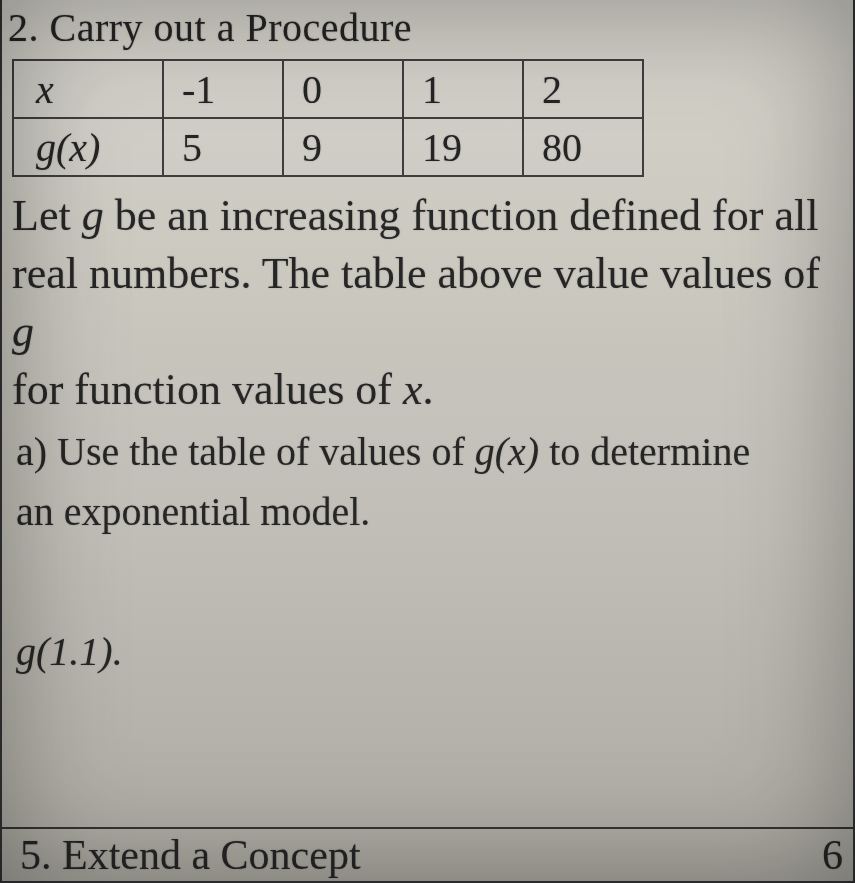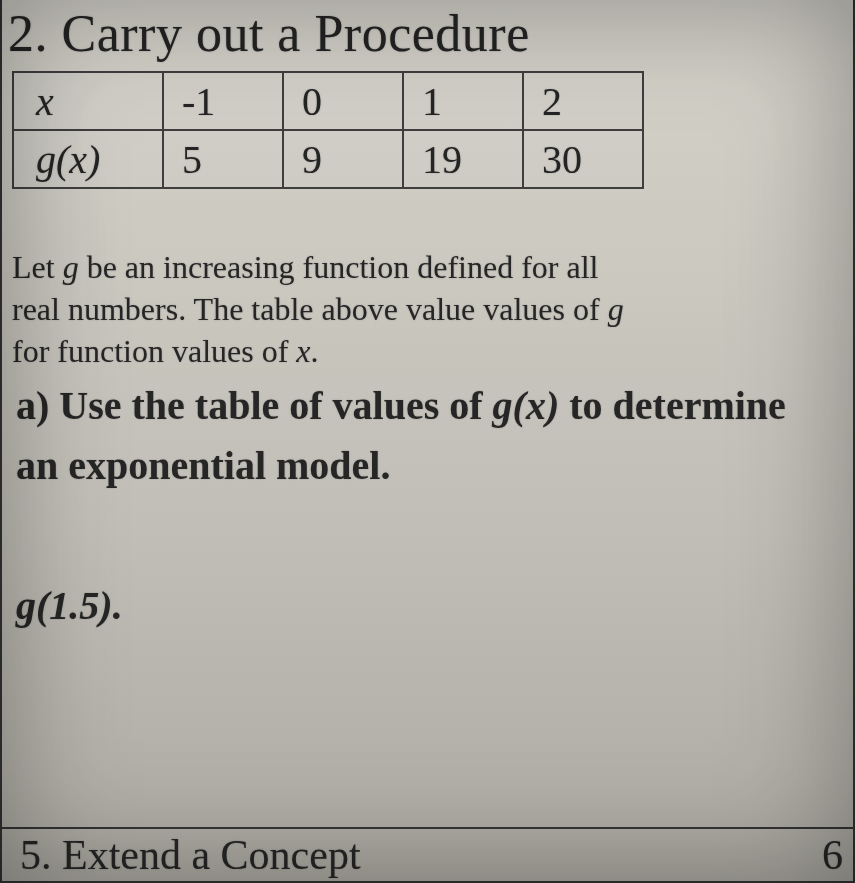--- a/index.html
+++ b/index.html
@@ -20,21 +20,21 @@
     padding: 0;
     filter: contrast(1.05) brightness(0.96);
   }
   .cell-border {
     border: 2px solid #3a3a3a;
     border-top: none;
     height: 100%;
     position: relative;
   }
   .title {
-    font-size: 52px;
+    font-size: 40px;
     font-weight: 500;
     color: #2a2a2a;
     padding: 4px 20px 8px 6px;
     letter-spacing: 0.5px;
     text-shadow: 0 0 2px rgba(0,0,0,0.25);
   }
   table.data {
     border-collapse: collapse;
     margin: 0 0 0 10px;
     font-size: 40px;
@@ -49,35 +49,33 @@
     font-weight: 500;
     text-shadow: 0 0 2px rgba(0,0,0,0.2);
     background: rgba(255,255,255,0.02);
   }
   table.data td.rowhead {
     font-style: italic;
     min-width: 150px;
     padding-left: 22px;
   }
   .body-text {
-    font-size: 32px;
+    font-size: 44px;
     color: #2c2c2c;
     padding: 10px 12px 0 10px;
     line-height: 1.32;
     text-shadow: 0 0 2px rgba(0,0,0,0.2);
-    margin-top: 47px;
   }
   .body-text .ital { font-style: italic; }
   .part {
     font-size: 40px;
     color: #2c2c2c;
     padding: 6px 12px 0 14px;
     line-height: 1.35;
     text-shadow: 0 0 2px rgba(0,0,0,0.2);
-    font-weight: bold;
   }
   .part .ital { font-style: italic; }
   .indent { }
   .bottom-row {
     position: absolute;
     bottom: 0;
     left: 0;
     right: 0;
     height: 54px;
     border-top: 2px solid #3a3a3a;
@@ -115,40 +113,40 @@
         <td>-1</td>
         <td>0</td>
         <td>1</td>
         <td>2</td>
       </tr>
       <tr>
         <td class="rowhead"><span class="ital">g(x)</span></td>
         <td>5</td>
         <td>9</td>
         <td>19</td>
-        <td>30</td>
+        <td>80</td>
       </tr>
     </tbody>
       </table>
 
     <div class="body-text">
       <span>Let </span><span class="ital">g</span><span> be an increasing function defined for all</span><br>
       <span>real numbers. The table above value values of </span><span class="ital">g</span><br>
       <span>for function values of </span><span class="ital">x</span><span>.</span>
     </div>
 
     <div class="part">
       <span>a) </span><span>Use the table of values of </span><span class="ital">g(x)</span><span> to determine</span>
     </div>
     <div class="part indent">an exponential model.</div>
 
     <div style="height:80px"></div>
 
     <div class="part indent">
-      <span class="ital">g(1.5).</span>
+      <span class="ital">g(1.1).</span>
     </div>
 
     <div class="bottom-row">
       <div>
         <span>5.</span>
         <span>Extend a Concept</span>
       </div>
       <div>6</div>
     </div>
 

